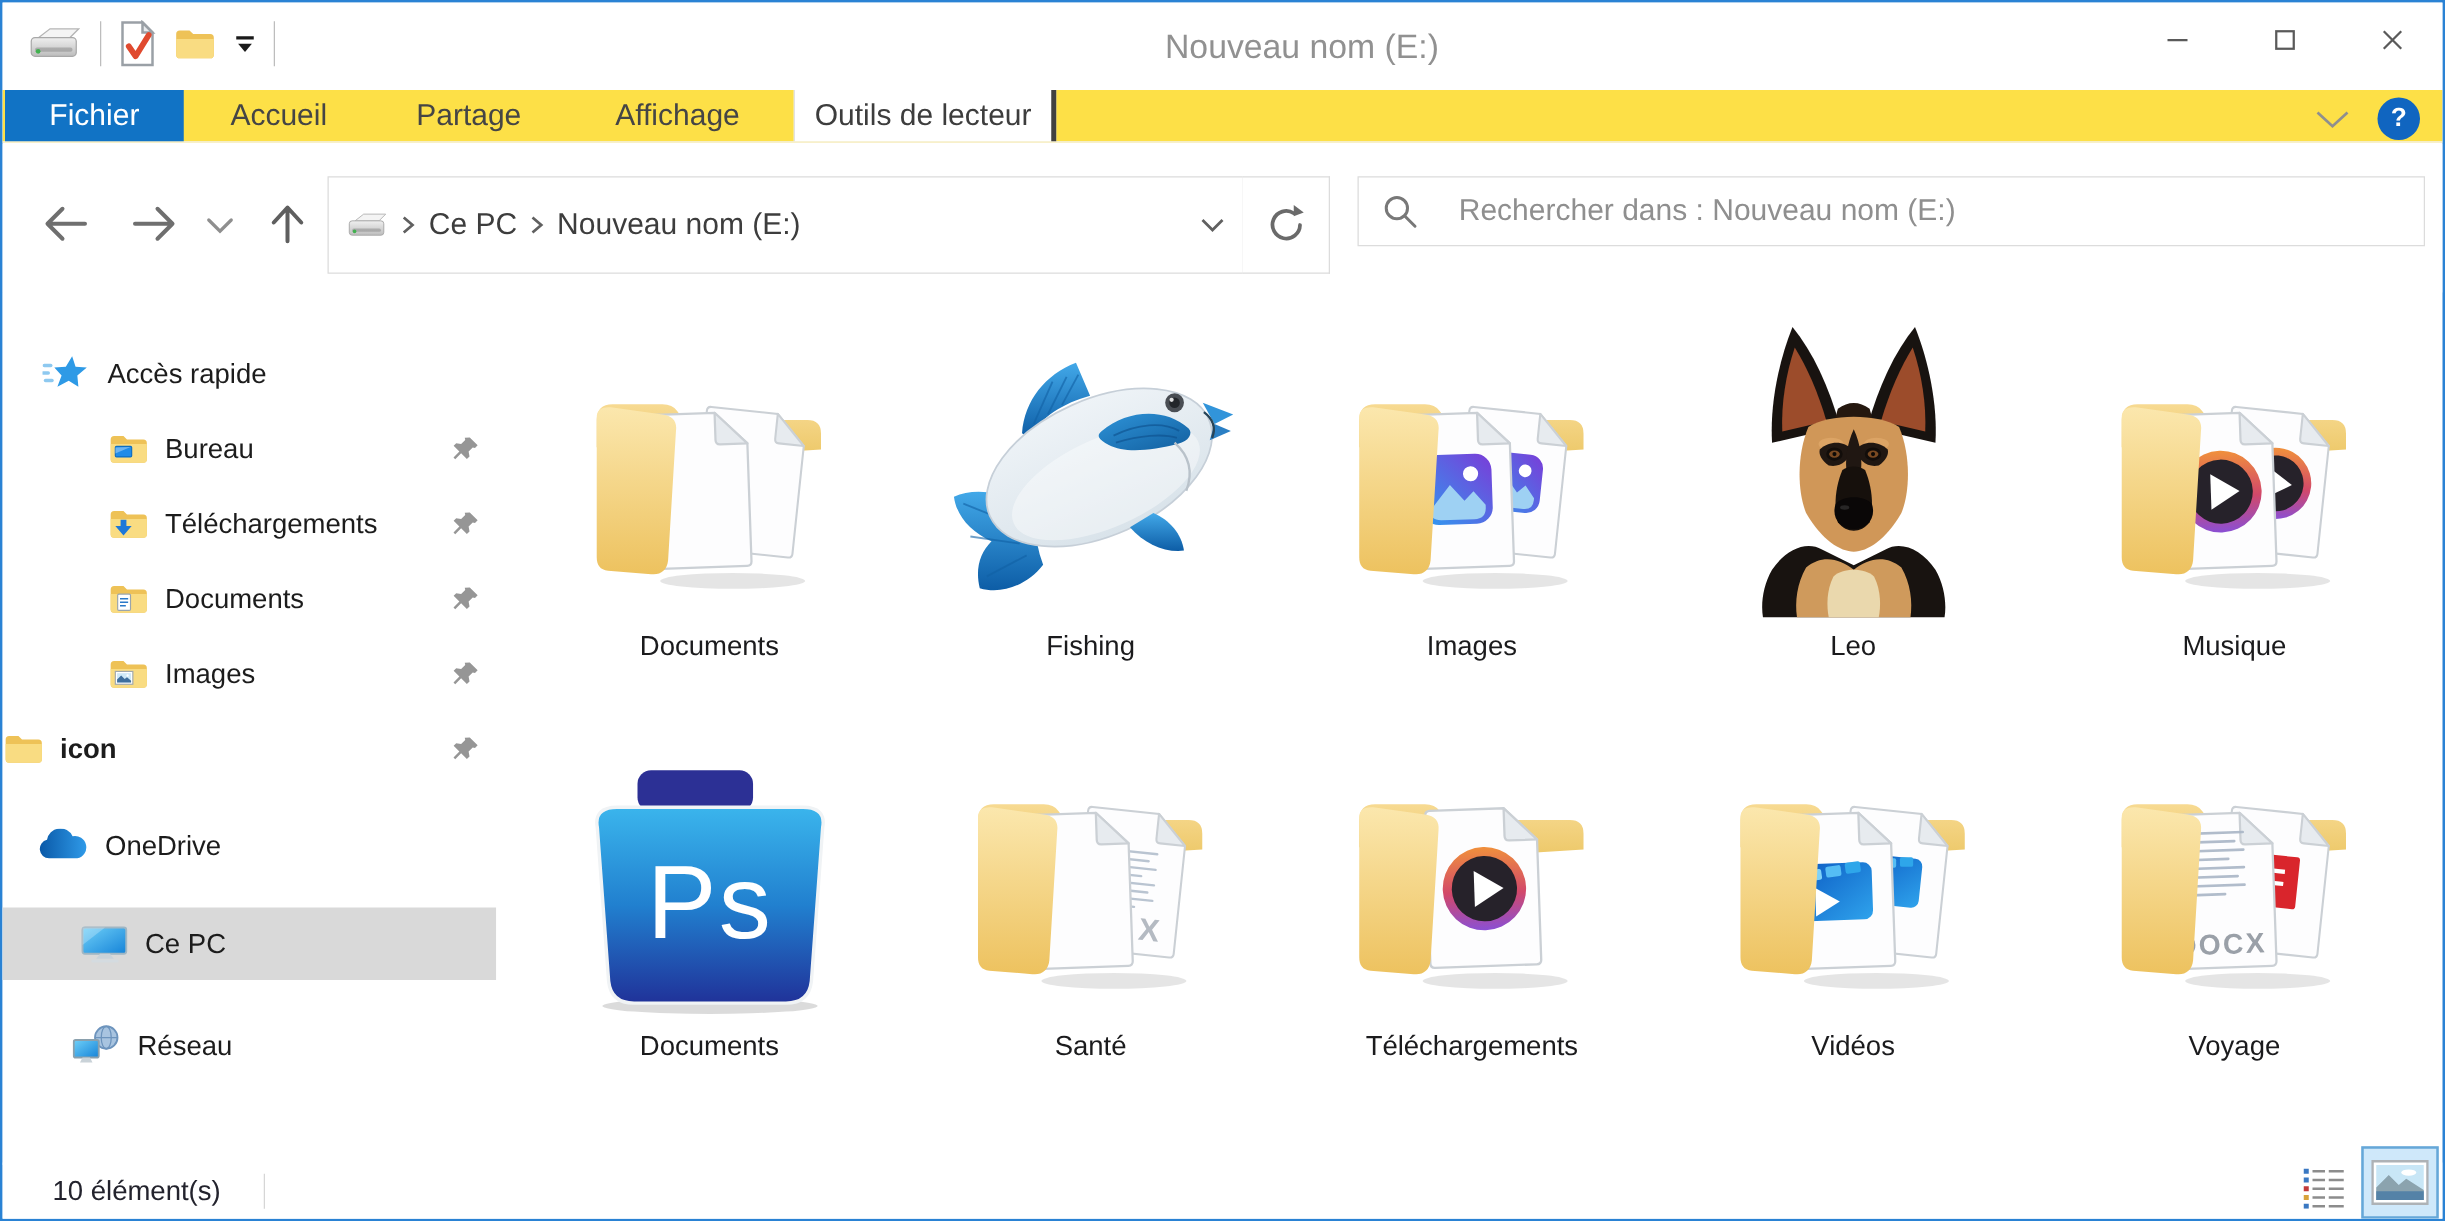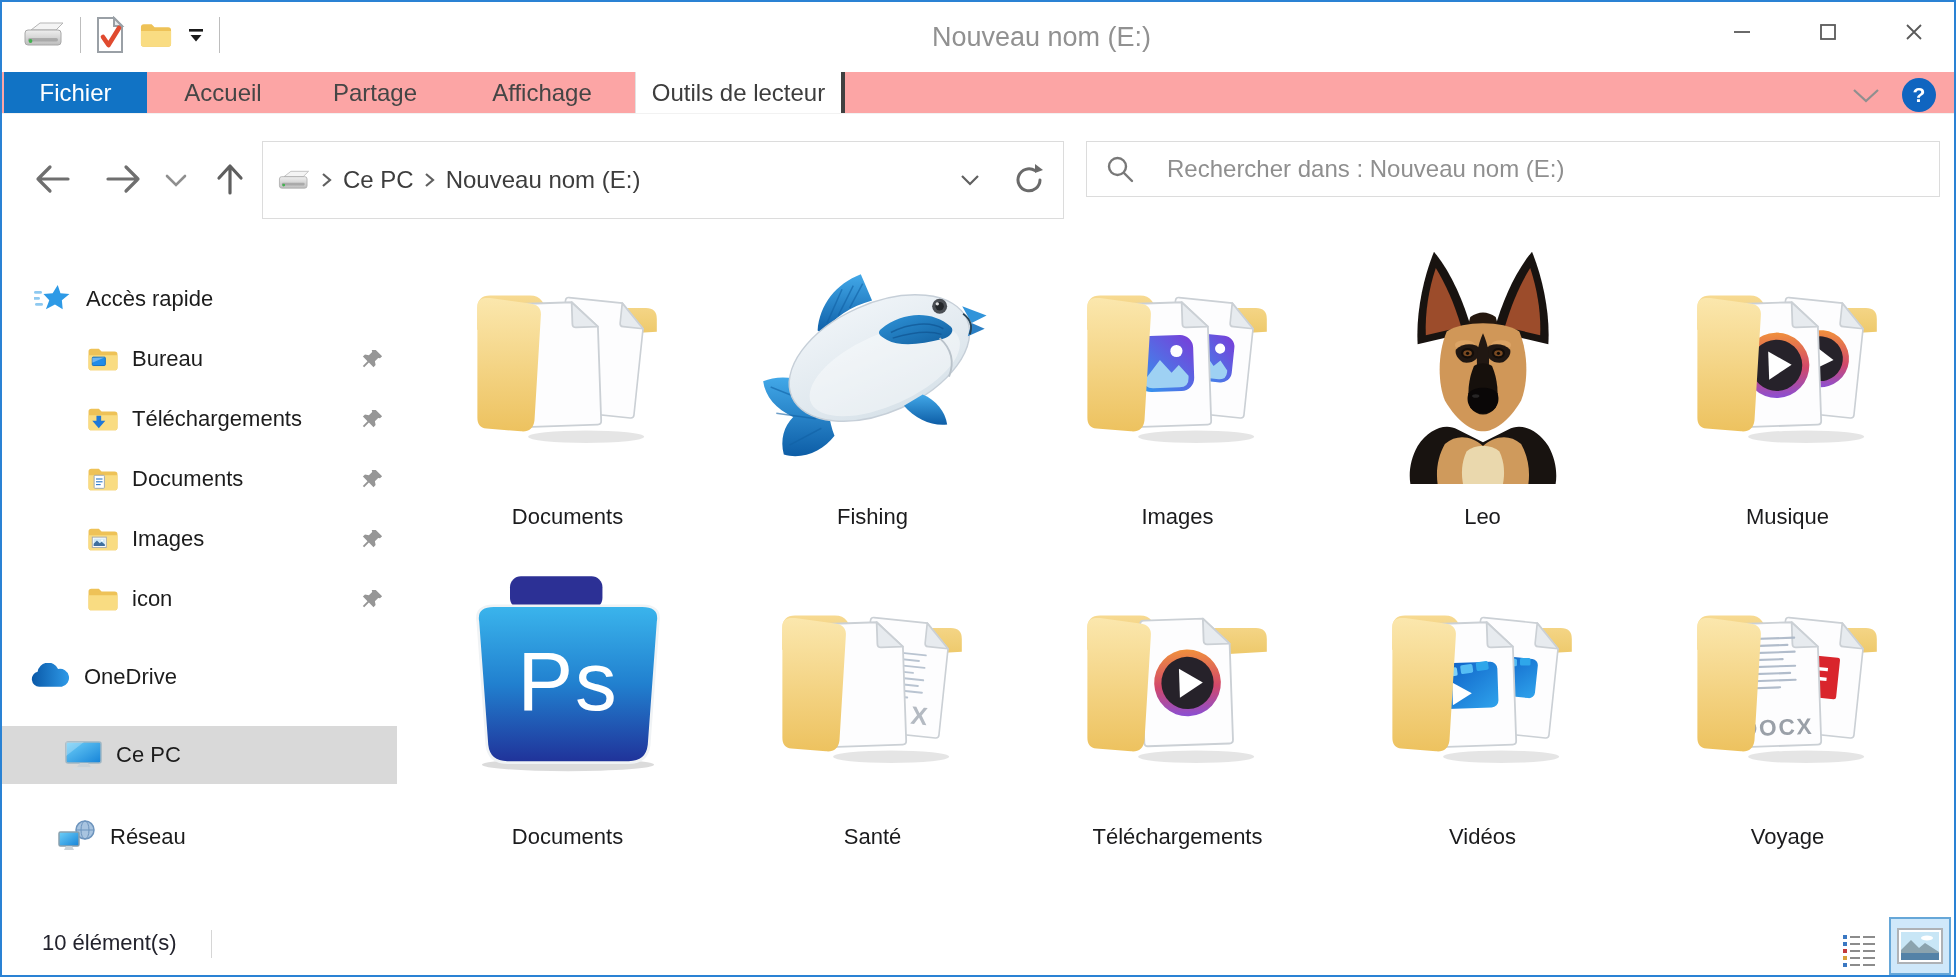--- a/index.html
+++ b/index.html
@@ -15,21 +15,21 @@
   .qat-sep{width:1px;height:36px;background:#bdbdbd;}
   .manage-header{
     position:absolute;left:633px;top:7px;width:262px;height:64px;background:#c9e9a8;
     display:flex;align-items:center;justify-content:center;font-size:24px;color:#3f3f3f;
   }
   .win-title{position:absolute;left:930px;top:0;height:70px;display:flex;align-items:center;
     font-size:27px;color:#919191;}
   .win-controls{position:absolute;right:28px;top:18px;display:flex;gap:62px;align-items:center;}
   .wc{width:24px;height:24px;display:flex;align-items:center;justify-content:center;cursor:default;}
   
-  .tabrow{position:absolute;left:0;top:70px;width:100%;height:42px;background:#fca5a5;border-bottom:1px solid #f2f2f2;}
+  .tabrow{position:absolute;left:0;top:70px;width:100%;height:42px;background:#fde047;border-bottom:1px solid #f2f2f2;}
   .tab{position:absolute;top:0;height:100%;display:flex;align-items:center;justify-content:center;
     font-size:24px;color:#454545;}
   .tab-file{left:2px;width:143px;background:#1173c5;color:#fff;}
   .tab-accueil{left:146px;width:150px;}
   .tab-partage{left:300px;width:146px;}
   .tab-affichage{left:452px;width:176px;}
   .tab-tools{left:633px;width:210px;background:#fff;border-left:1px solid #e2e2e2;border-right:4px solid #404040;color:#3d3d3d;}
   .ribbon-right{position:absolute;right:18px;top:76px;display:flex;align-items:center;gap:22px;}
   .help-circle{width:34px;height:34px;border-radius:50%;background:#1065c0;color:#fff;
     display:flex;align-items:center;justify-content:center;font-size:21px;font-weight:bold;}
@@ -49,24 +49,24 @@
   
   .sidebar{position:absolute;left:0;top:232px;width:395px;height:698px;background:#fff;}
   .srow{position:absolute;left:0;width:100%;height:58px;display:flex;align-items:center;font-size:22px;color:#1c1c1c;cursor:default;}
   .srow .sic{display:flex;align-items:center;justify-content:center;margin-right:12px;}
   .srow.selected{background:#d9d9d9;}
   .pin{position:absolute;right:14px;top:50%;transform:translateY(-50%);}
   
   .content{position:absolute;left:395px;top:232px;right:2px;height:698px;background:#fff;}
   .grid{display:grid;grid-template-columns:repeat(5,305px);grid-auto-rows:320px;padding-left:18px;padding-top:14px;}
   .cell{display:flex;flex-direction:column;align-items:center;cursor:default;}
-  .cicon{height:246px;display:flex;align-items:flex-start;justify-content:center;}
+  .cicon{height:246px;display:flex;align-items:flex-end;justify-content:center;}
   .clabel{margin-top:10px;font-size:22px;color:#1b1b1d;text-align:center;}
   
-  .statusbar{position:absolute;left:0;top:928px;width:100%;height:45px;background:#fff;display:flex;align-items:flex-start;}
+  .statusbar{position:absolute;left:0;top:928px;width:100%;height:45px;background:#fff;display:flex;align-items:center;}
   .status-count{margin-left:40px;font-size:22px;color:#23232d;}
   .status-sep{width:1px;height:28px;background:#d6d6d6;margin-left:34px;}
   .viewbtn-details{position:absolute;left:1834px;top:926px;width:48px;height:44px;display:flex;align-items:center;justify-content:center;}
   .viewbtn-thumb{position:absolute;left:1887px;top:915px;width:62px;height:58px;background:#cfe8fa;
     border:2px solid #66a7d8;display:flex;align-items:center;justify-content:center;}
   .doctx{font-family:"Liberation Sans",sans-serif;font-weight:bold;}
   svg{display:block;}
 </style>
 </head>
 <body>
@@ -388,21 +388,21 @@
         </svg>
       </span>
       <span>Images</span>
       <span class="pin">
           <svg width="21" height="20" viewBox="0 0 21 20">
             <use href="#pinshape"></use>
           </svg>
         </span>
     </div>
 
-    <div class="srow" style="top:336px;padding-left:84px;">
+    <div class="srow" style="top:336px;font-weight:bold;">
       <span class="sic">
         <svg width="34" height="28" viewBox="0 0 35 30">
             <use href="#smfolder"></use>
           </svg>
       </span>
       <span>icon</span>
       <span class="pin">
           <svg width="21" height="20" viewBox="0 0 21 20">
             <use href="#pinshape"></use>
           </svg>

